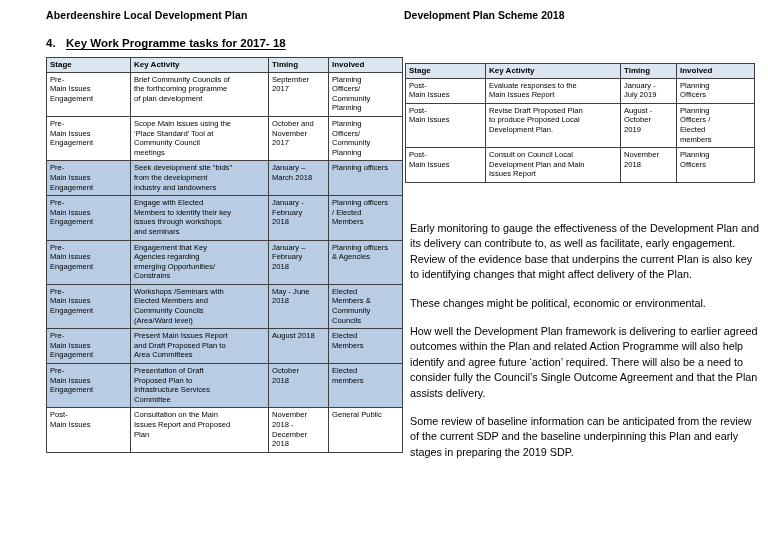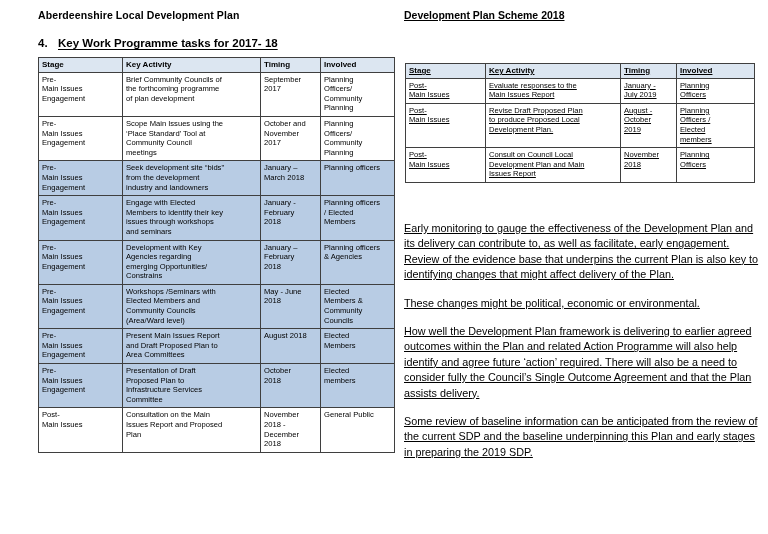--- a/index.html
+++ b/index.html
@@ -18,21 +18,21 @@
 
   .page {
     position: relative;
     width: 768px;
     height: 534px;
   }
 
   
   .left-col {
     position: absolute;
-    left: 14px;
+    left: 22px;
     top: 0;
     width: 356px;
     padding-left: 24px;
   }
 
   .doc-title {
     font-size: 10.5px;
     font-weight: bold;
     letter-spacing: 0.1px;
     margin: 9px 0 0 0;
@@ -97,42 +97,41 @@
   tr.row-blue td  { background: #b8cce4; }
 
   .cell-lines span { display: block; }
 
   
   .right-col {
     position: absolute;
     left: 404px;
     top: 0;
     width: 356px;
-    text-decoration: underline;
   }
 
   .right-title {
     font-size: 10.5px;
     font-weight: bold;
     margin: 9px 0 0 0;
     line-height: 13px;
   }
 
   .right-table-wrap {
     margin-top: 41px;
     margin-left: 1px;
   }
 
   .body-copy {
     margin-top: 38px;
     font-size: 10.8px;
     line-height: 15.4px;
   }
   .body-copy p {
-    margin: 0 0 13px 0;
+    margin: 0 0 13px 6px;
   }
   .body-copy p:last-child { margin-bottom: 0; }
 </style>
 </head>
 <body>
 
 <div class="page">
 
   <div class="left-col">
 
@@ -247,21 +246,21 @@
               <span>Members</span>
             </td>
           </tr>
           <tr class="row-blue">
             <td class="cell-lines">
               <span>Pre-</span>
               <span>Main Issues</span>
               <span>Engagement</span>
             </td>
             <td class="cell-lines">
-              <span>Development with Key</span>
+              <span>Engagement that Key</span>
               <span>Agencies regarding</span>
               <span>emerging Opportunities/</span>
               <span>Constrains</span>
             </td>
             <td class="cell-lines">
               <span>January –</span>
               <span>February</span>
               <span>2018</span>
             </td>
             <td class="cell-lines">

